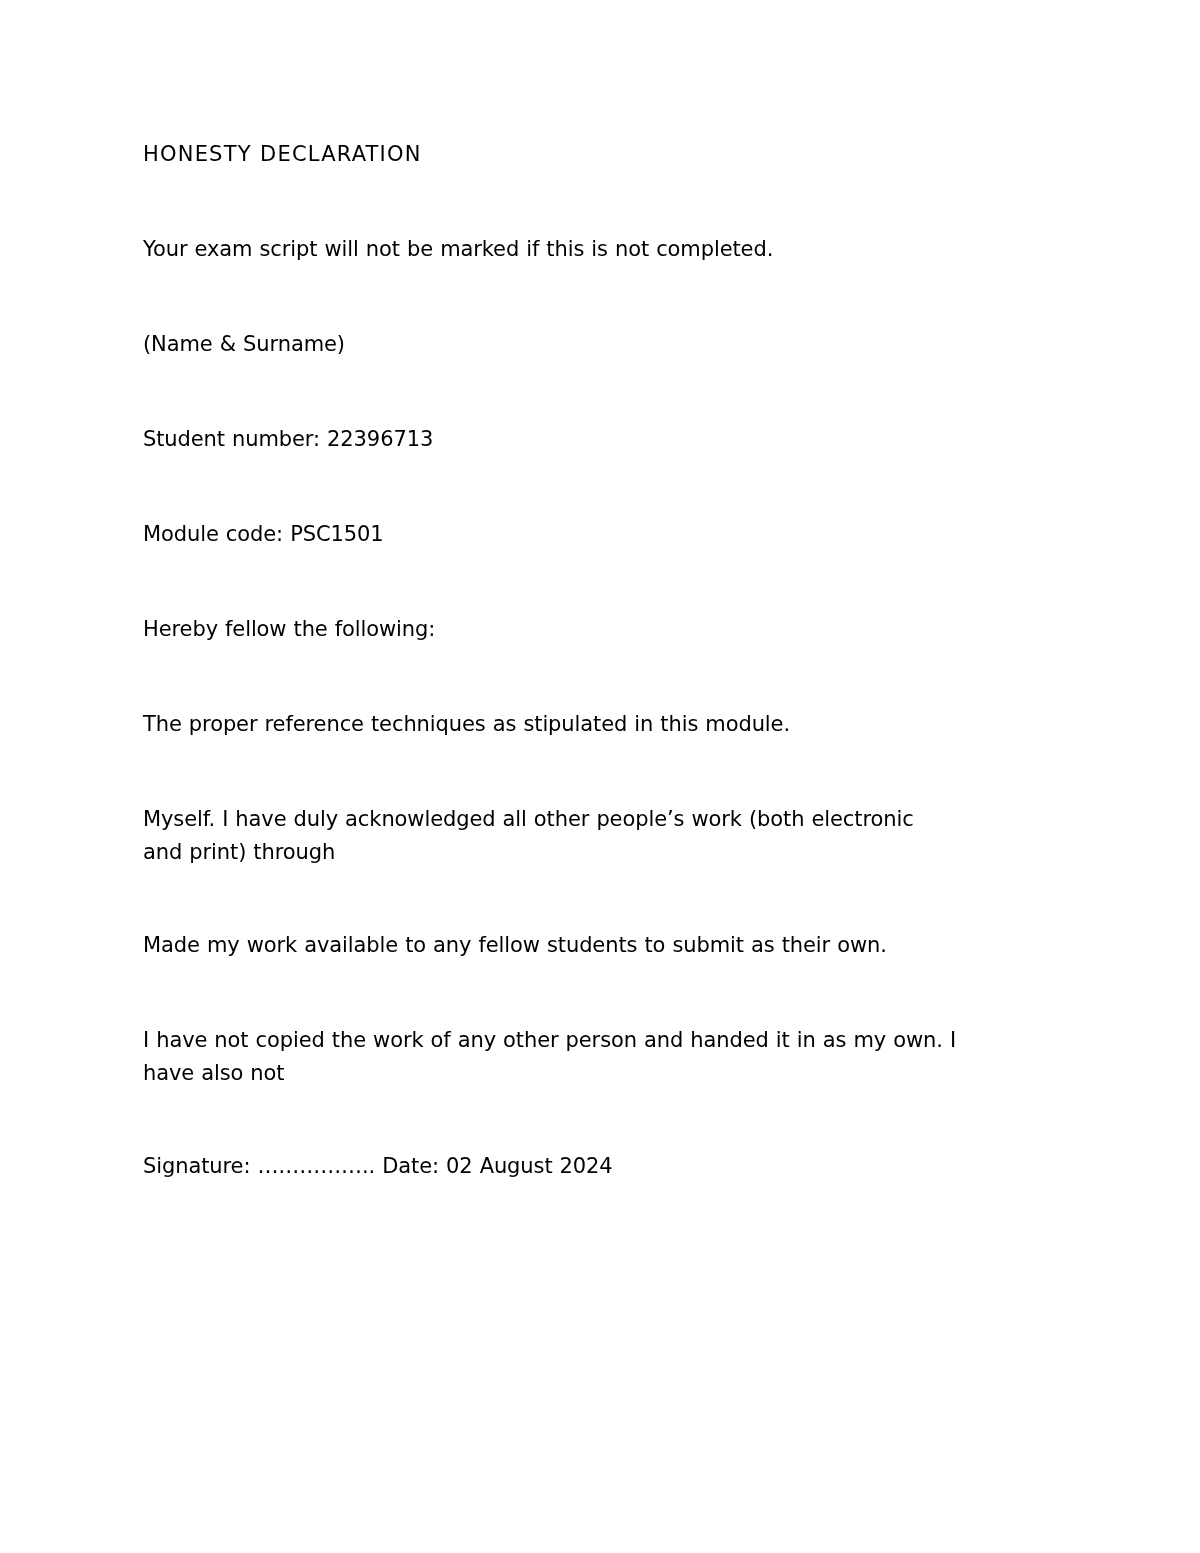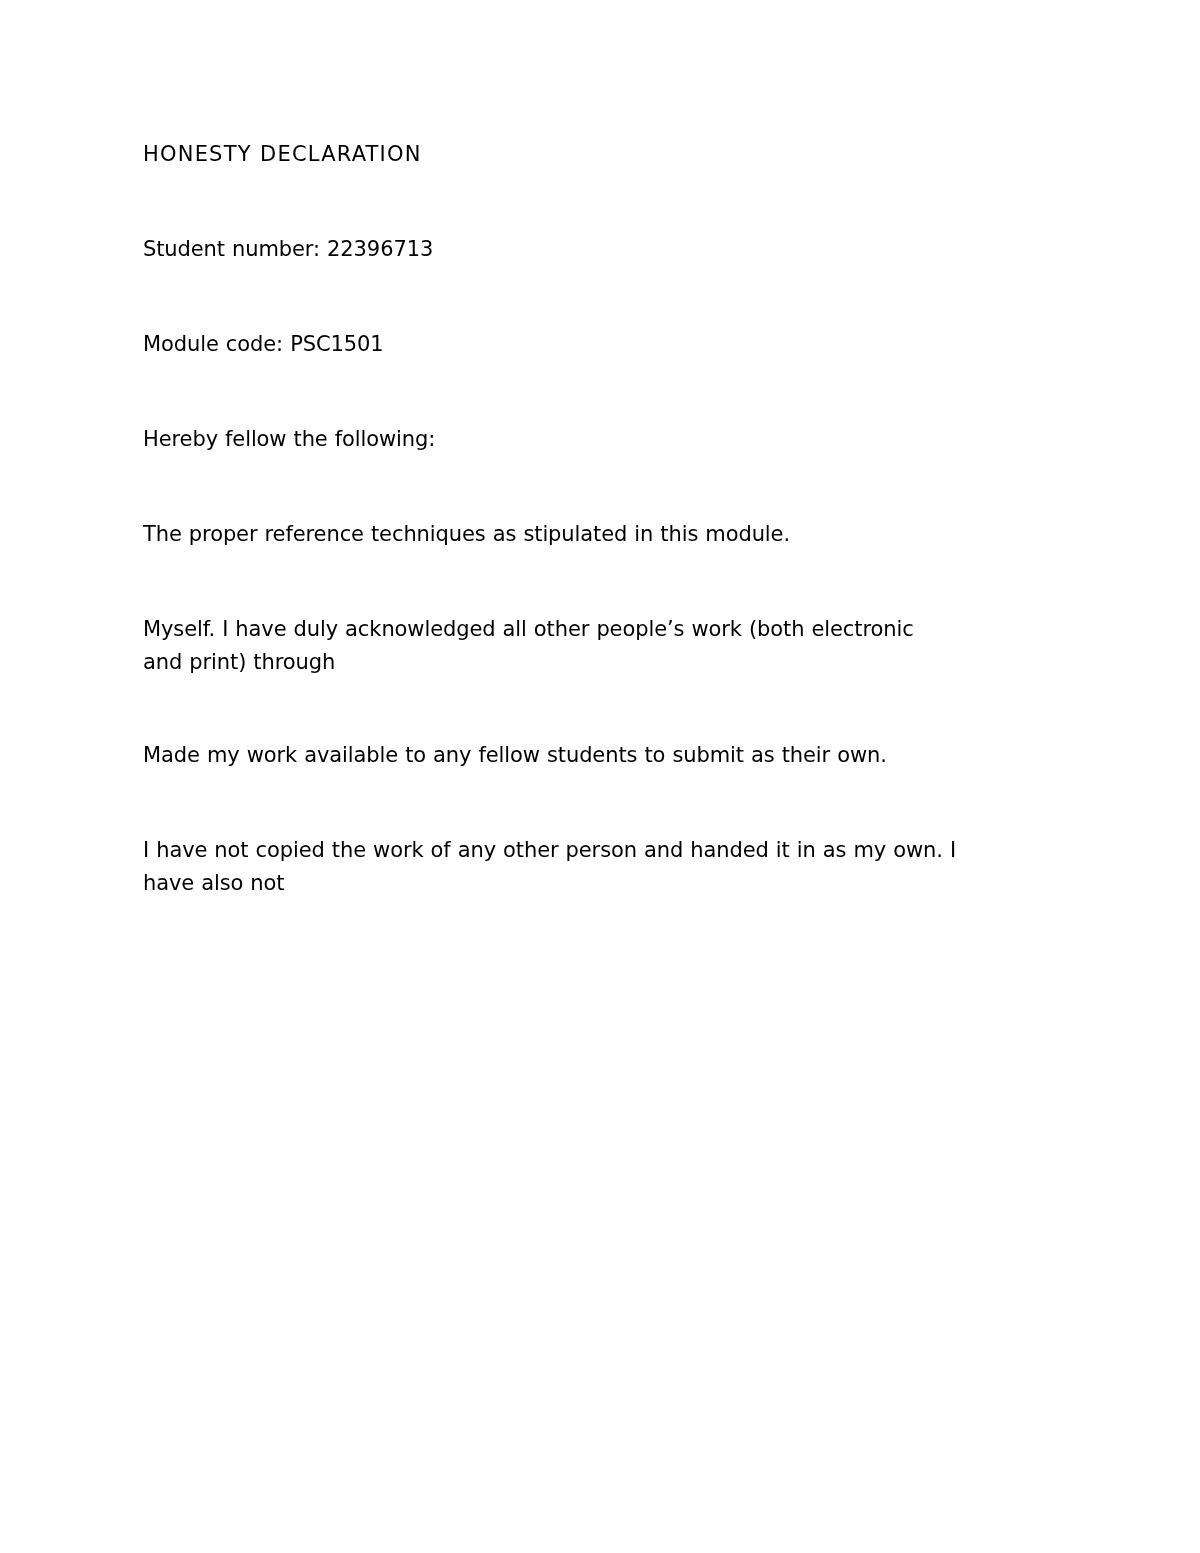--- a/index.html
+++ b/index.html
@@ -31,22 +31,25 @@
   }
   .para.title {
     letter-spacing: 1.2px;
   }
 </style>
 </head>
 <body>
 
 <div class="page">
   <p class="para title">HONESTY DECLARATION</p>
+  <p class="para">Your exam script will not be marked if this is not completed.</p>
+  <p class="para">(Name &amp; Surname)</p>
   <p class="para">Student number: 22396713</p>
   <p class="para">Module code: PSC1501</p>
   <p class="para">Hereby fellow the following:</p>
   <p class="para">The proper reference techniques as stipulated in this module.</p>
   <p class="para tight">Myself. I have duly acknowledged all other people’s work (both electronic
 and print) through</p>
   <p class="para">Made my work available to any fellow students to submit as their own.</p>
   <p class="para tight">I have not copied the work of any other person and handed it in as my own. I
 have also not</p>
+  <p class="para">Signature: …………….. Date: 02 August 2024</p>
 </div>
 
 </body></html>

